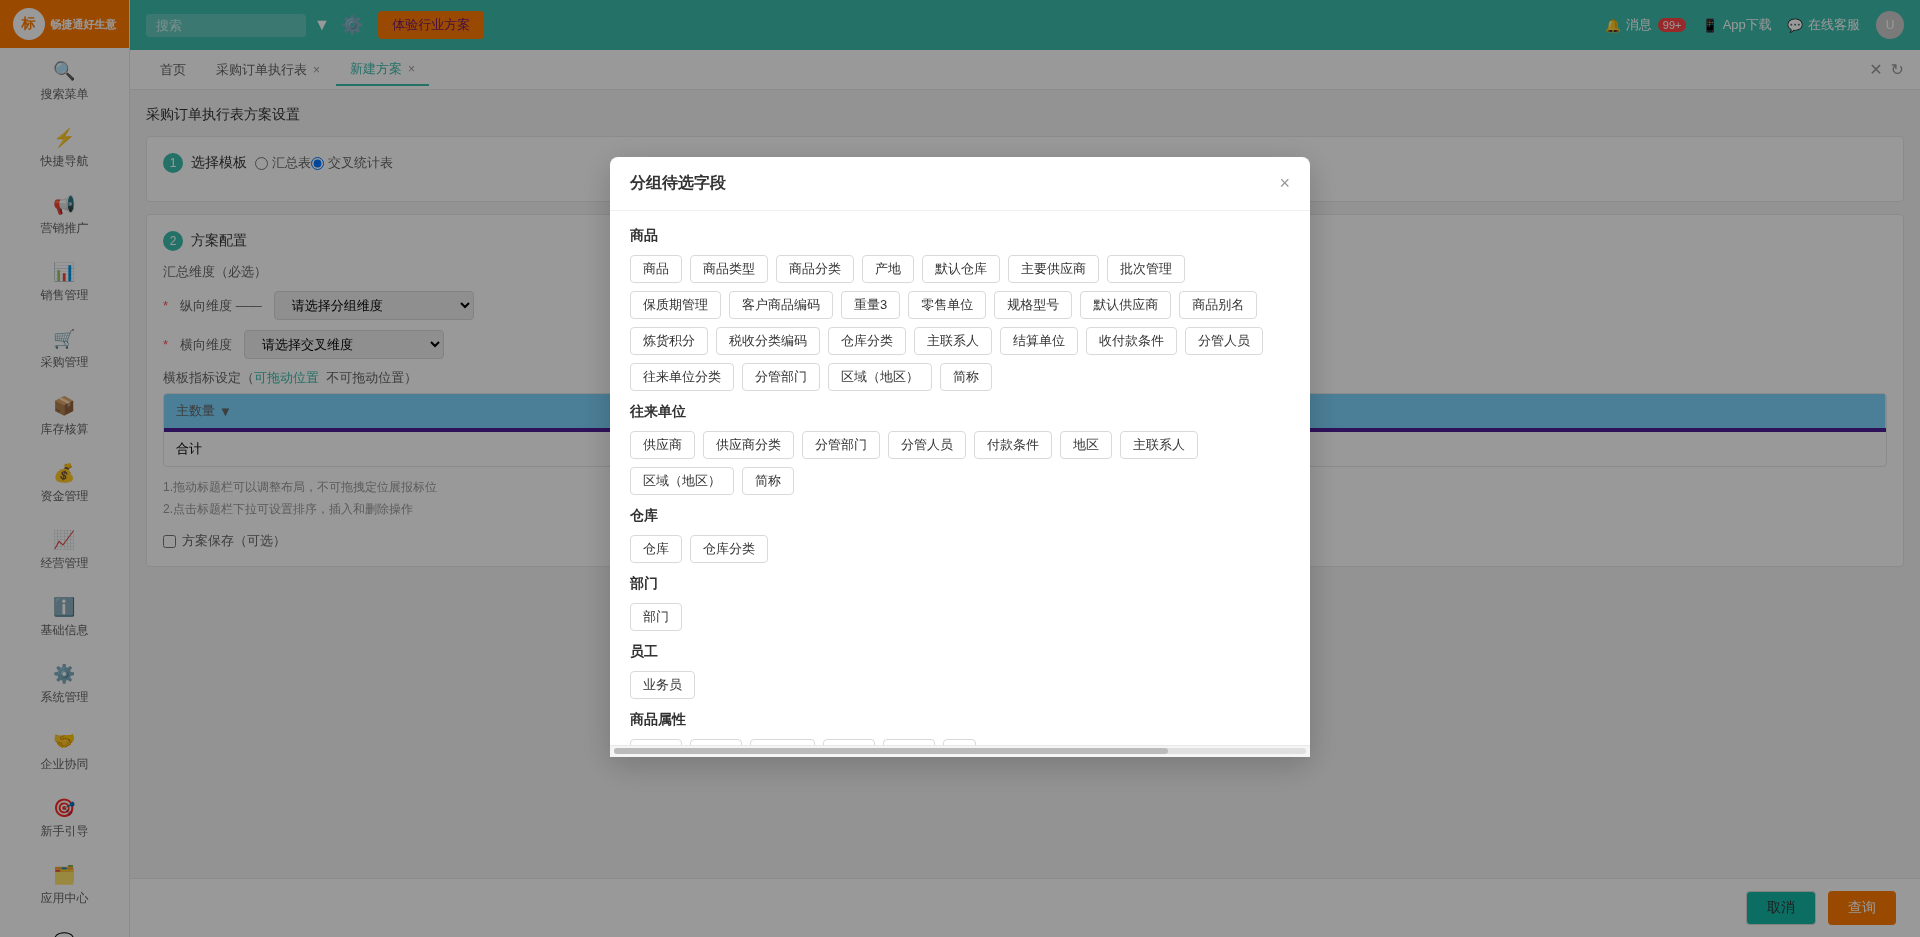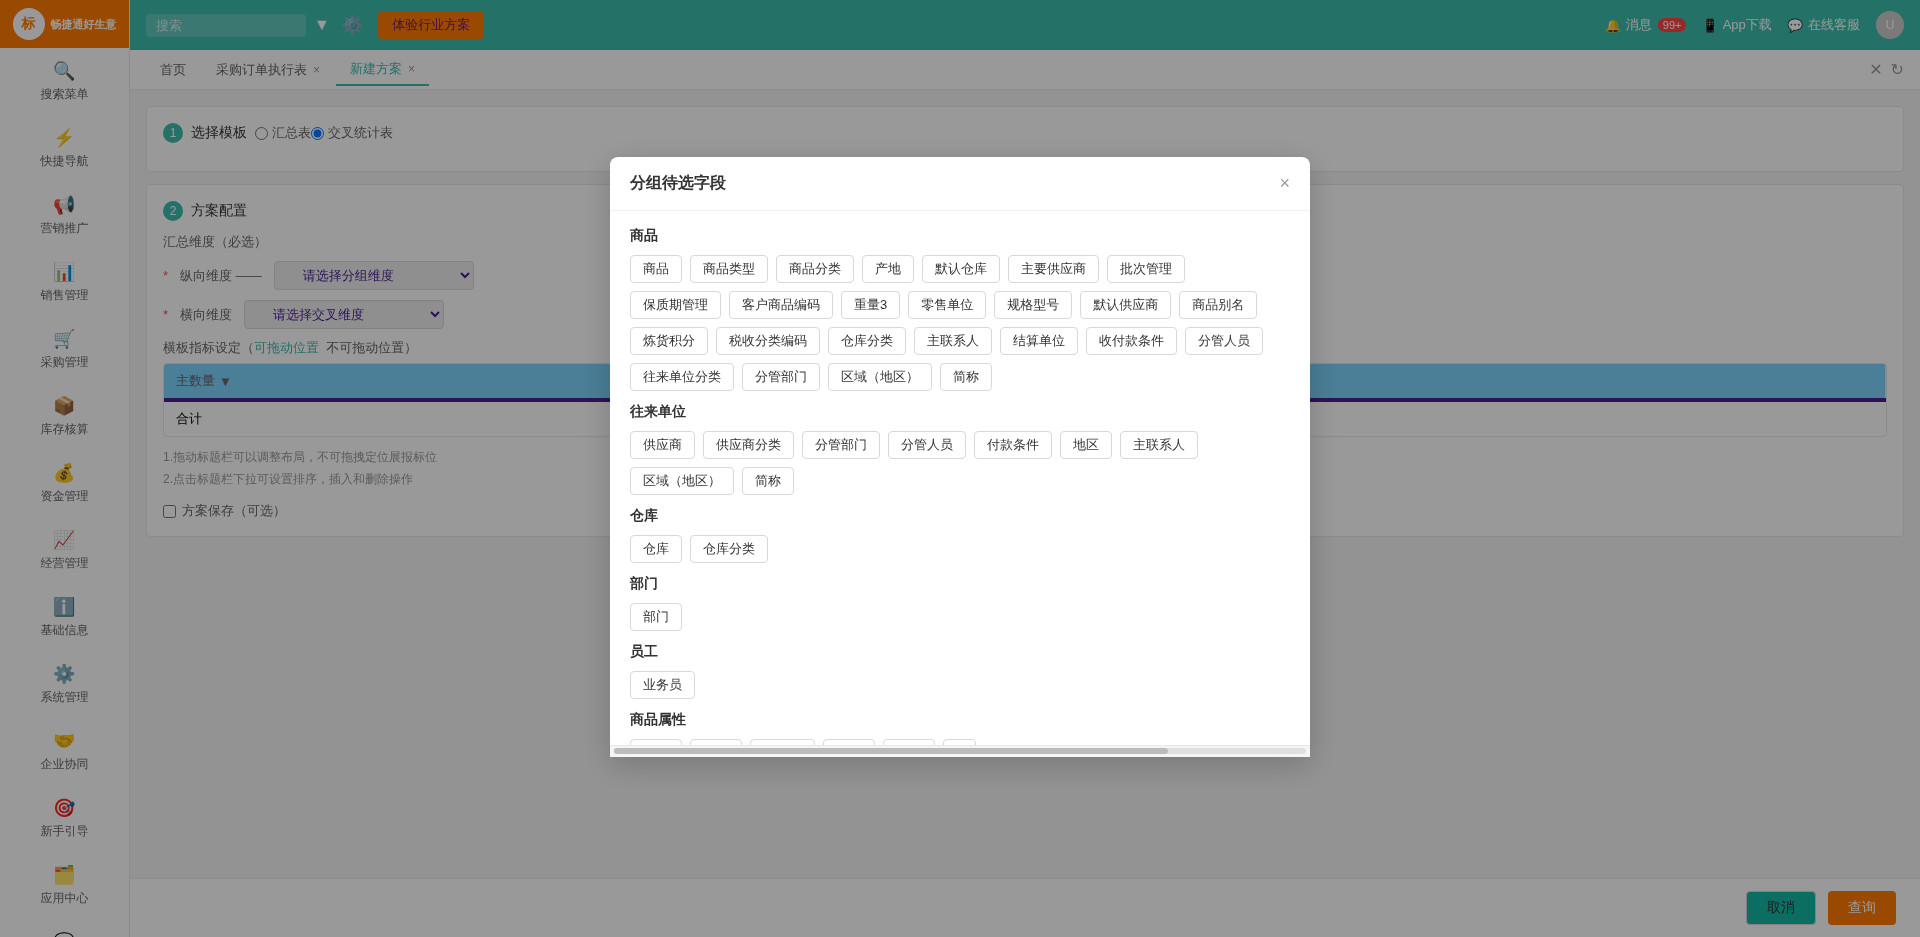--- a/index.html
+++ b/index.html
@@ -146,21 +146,21 @@
       width: 20px; height: 20px; border-radius: 50%; background: #3dbcac;
       color: #fff; display: flex; align-items: center; justify-content: center; font-size: 12px; flex-shrink: 0;
     }
     .step-label { font-weight: 500; color: #333; }
     .radio-group { display: flex; align-items: center; font-size: 13px; color: #666; }
     .radio-option { display: flex; gap: 4px; align-items: center; cursor: pointer; }
 
     .form-row { display: flex; align-items: center; gap: 12px; margin-bottom: 10px; font-size: 13px; color: #666; }
     .required { color: #ff4d4f; }
     .form-select {
-      border: 1px solid #d9d9d9; border-radius: 4px; padding: 5px 24px; font-size: 13px; color: #4c1d95; width: 200px;
+      border: 1px solid #d9d9d9; border-radius: 4px; padding: 5px 13px; font-size: 13px; color: #000000; width: 200px;
     }
 
     .indicator-label { font-size: 13px; color: #666; margin-bottom: 6px; }
 
     .note-text { font-size: 12px; color: #999; line-height: 1.8; margin-top: 8px; }
     .checkbox-row { display: flex; align-items: center; gap: 6px; font-size: 13px; color: #666; margin-top: 12px; }
   </style>
 </head>
 <body>
 
@@ -263,20 +263,21 @@
     <span>新建方案</span>
     <span class="tab-close">×</span>
   </div>
   <div class="tabbar-right">
     <span>✕</span>
     <span>↻</span>
   </div>
 </div>
 
 <div class="main-content">
+  <div class="page-title">采购订单执行表方案设置</div>
   <div class="section-card">
     <div class="step-indicator">
       <div class="step-num">1</div>
       <span class="step-label">选择模板</span>
       <div class="radio-group">
         <label class="radio-option">
           <input type="radio" name="template" style=""> 
             <span>汇总表</span>
         </label>
         <label class="radio-option">

